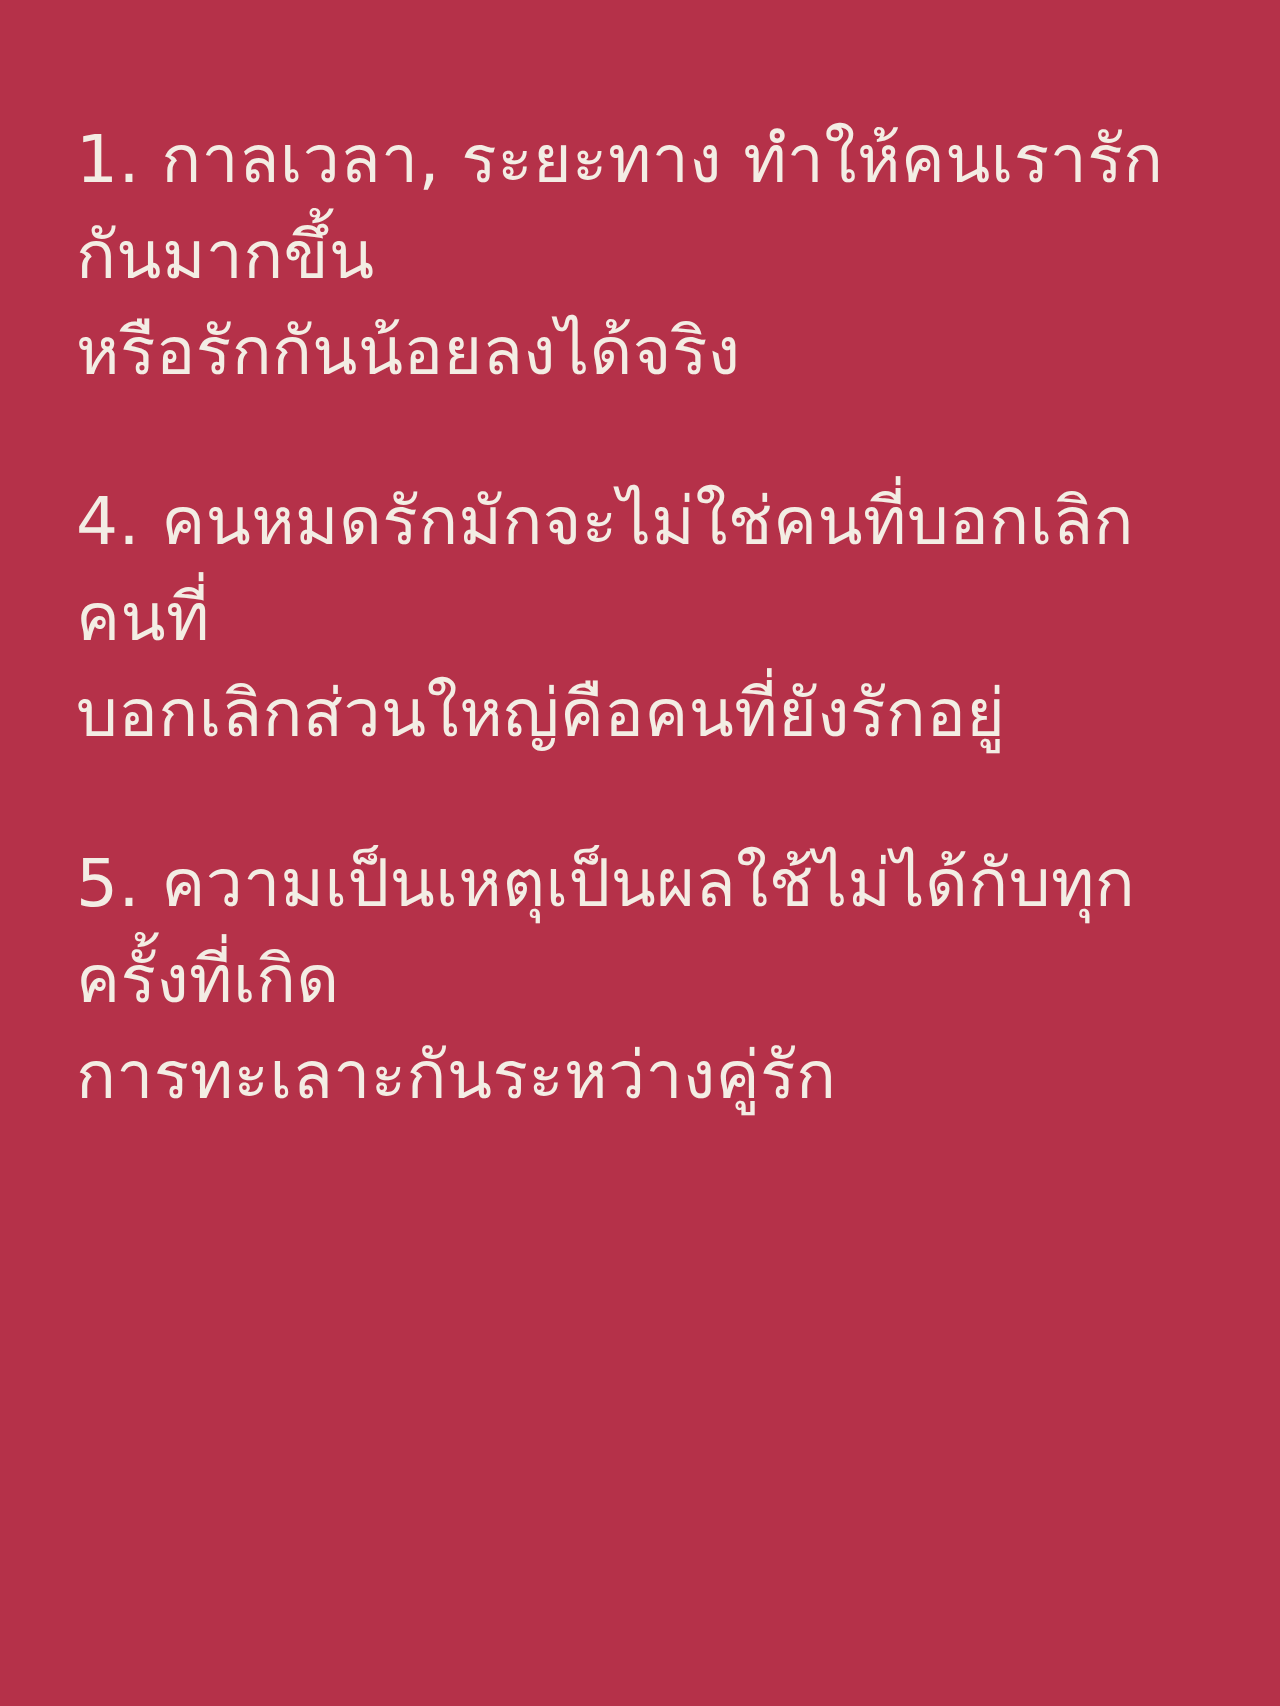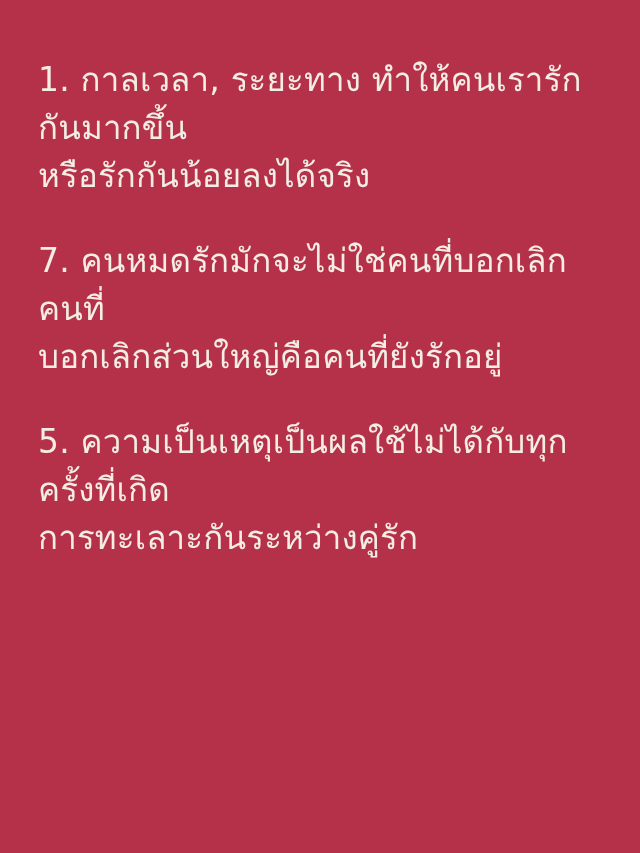--- a/index.html
+++ b/index.html
@@ -28,18 +28,18 @@
     white-space: pre-line;
     letter-spacing: 0.2px;
   }
 </style>
 </head>
 <body style="background: rgb(181, 49, 73);">
 
 <div class="quote-card">
   <p class="quote-item" style="color: rgb(243, 237, 228);">1. กาลเวลา, ระยะทาง ทำให้คนเรารักกันมากขึ้น
 หรือรักกันน้อยลงได้จริง</p>
-  <p class="quote-item" style="color: rgb(243, 237, 228);">7. คนหมดรักมักจะไม่ใช่คนที่บอกเลิก คนที่
+  <p class="quote-item" style="color: rgb(243, 237, 228);">4. คนหมดรักมักจะไม่ใช่คนที่บอกเลิก คนที่
 บอกเลิกส่วนใหญ่คือคนที่ยังรักอยู่</p>
   <p class="quote-item" style="color: rgb(243, 237, 228);">5. ความเป็นเหตุเป็นผลใช้ไม่ได้กับทุกครั้งที่เกิด
 การทะเลาะกันระหว่างคู่รัก</p>
 
 </div>
 
 </body></html>

